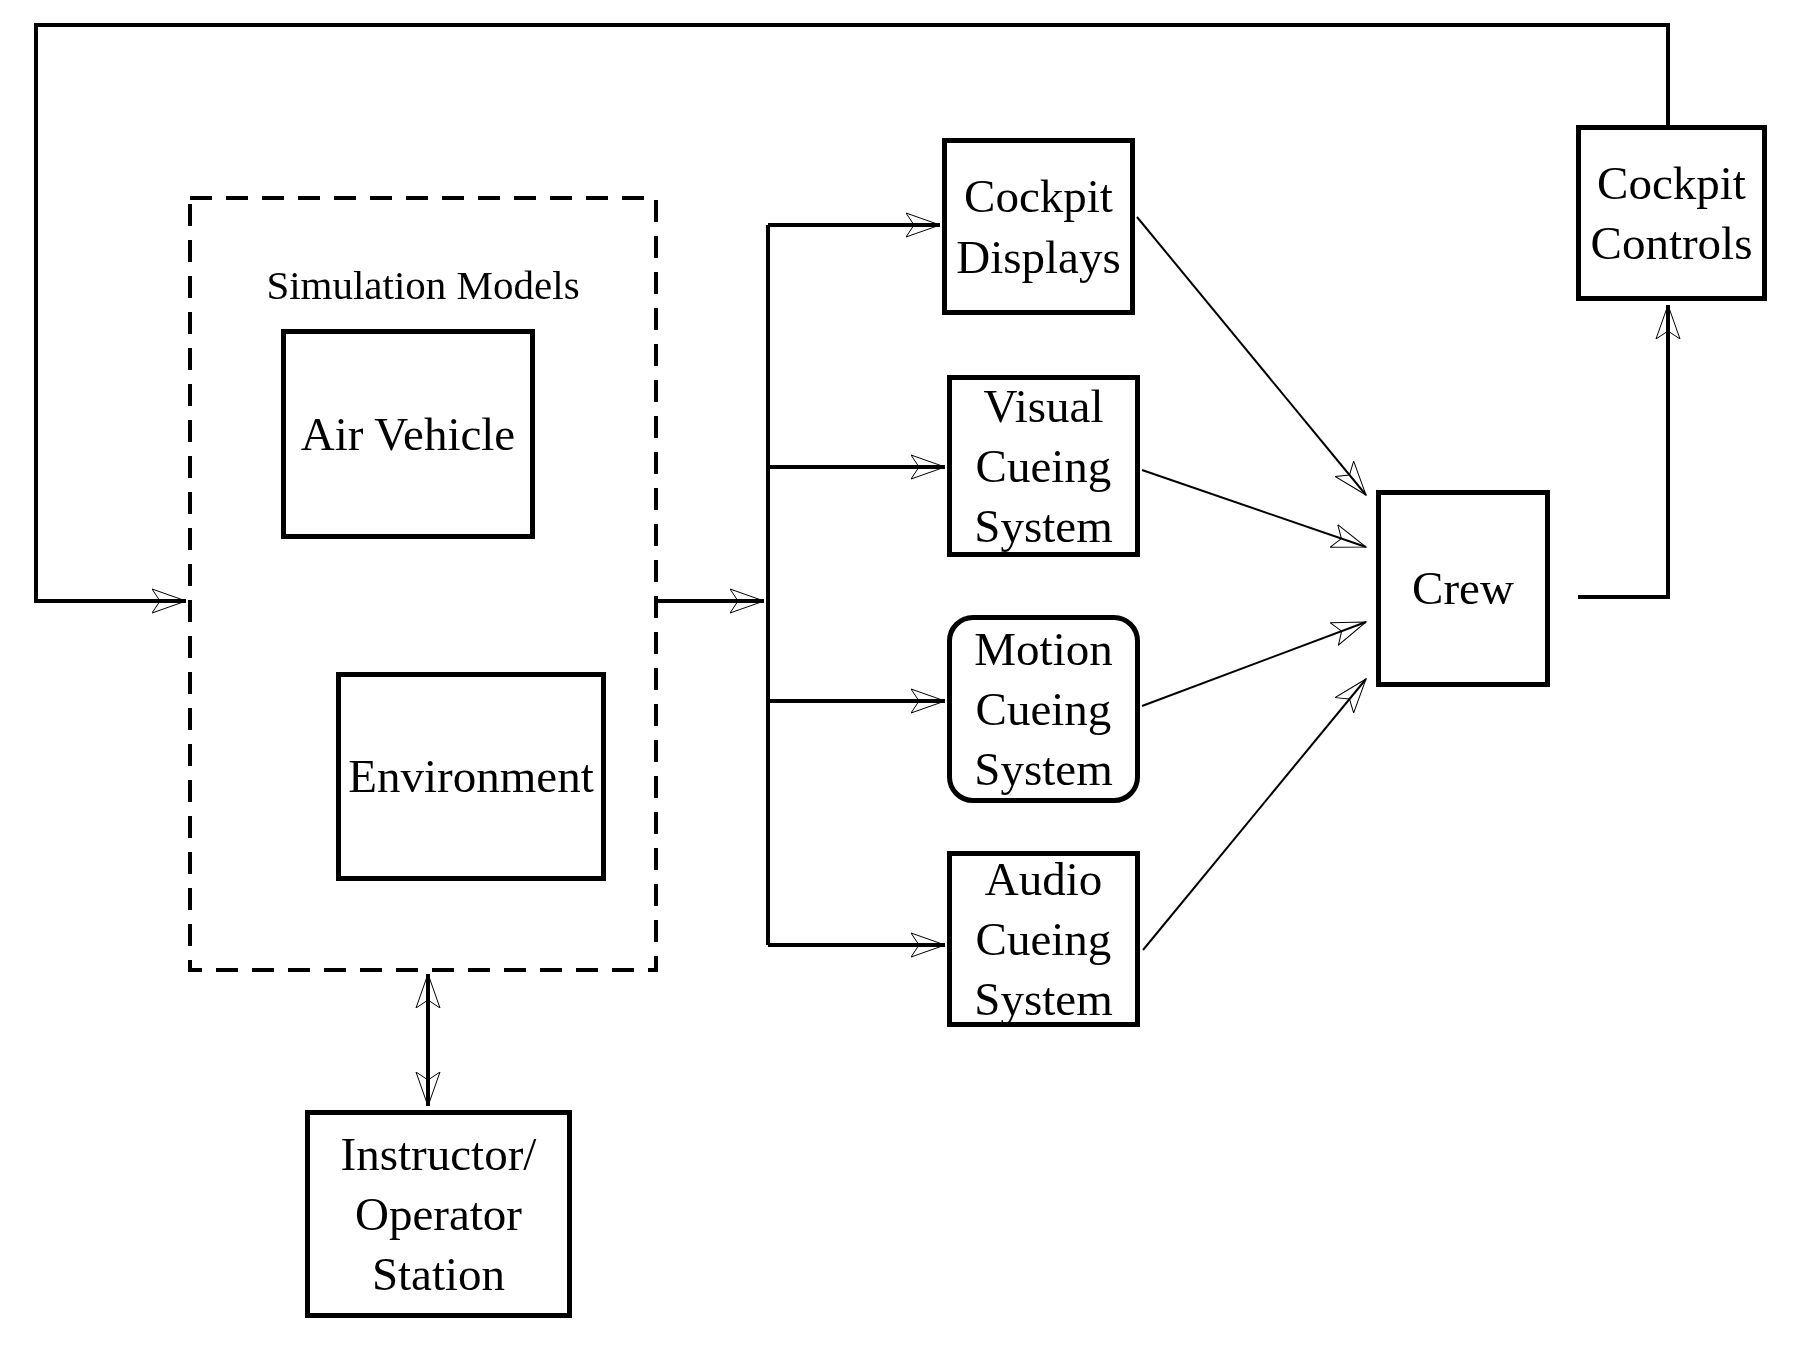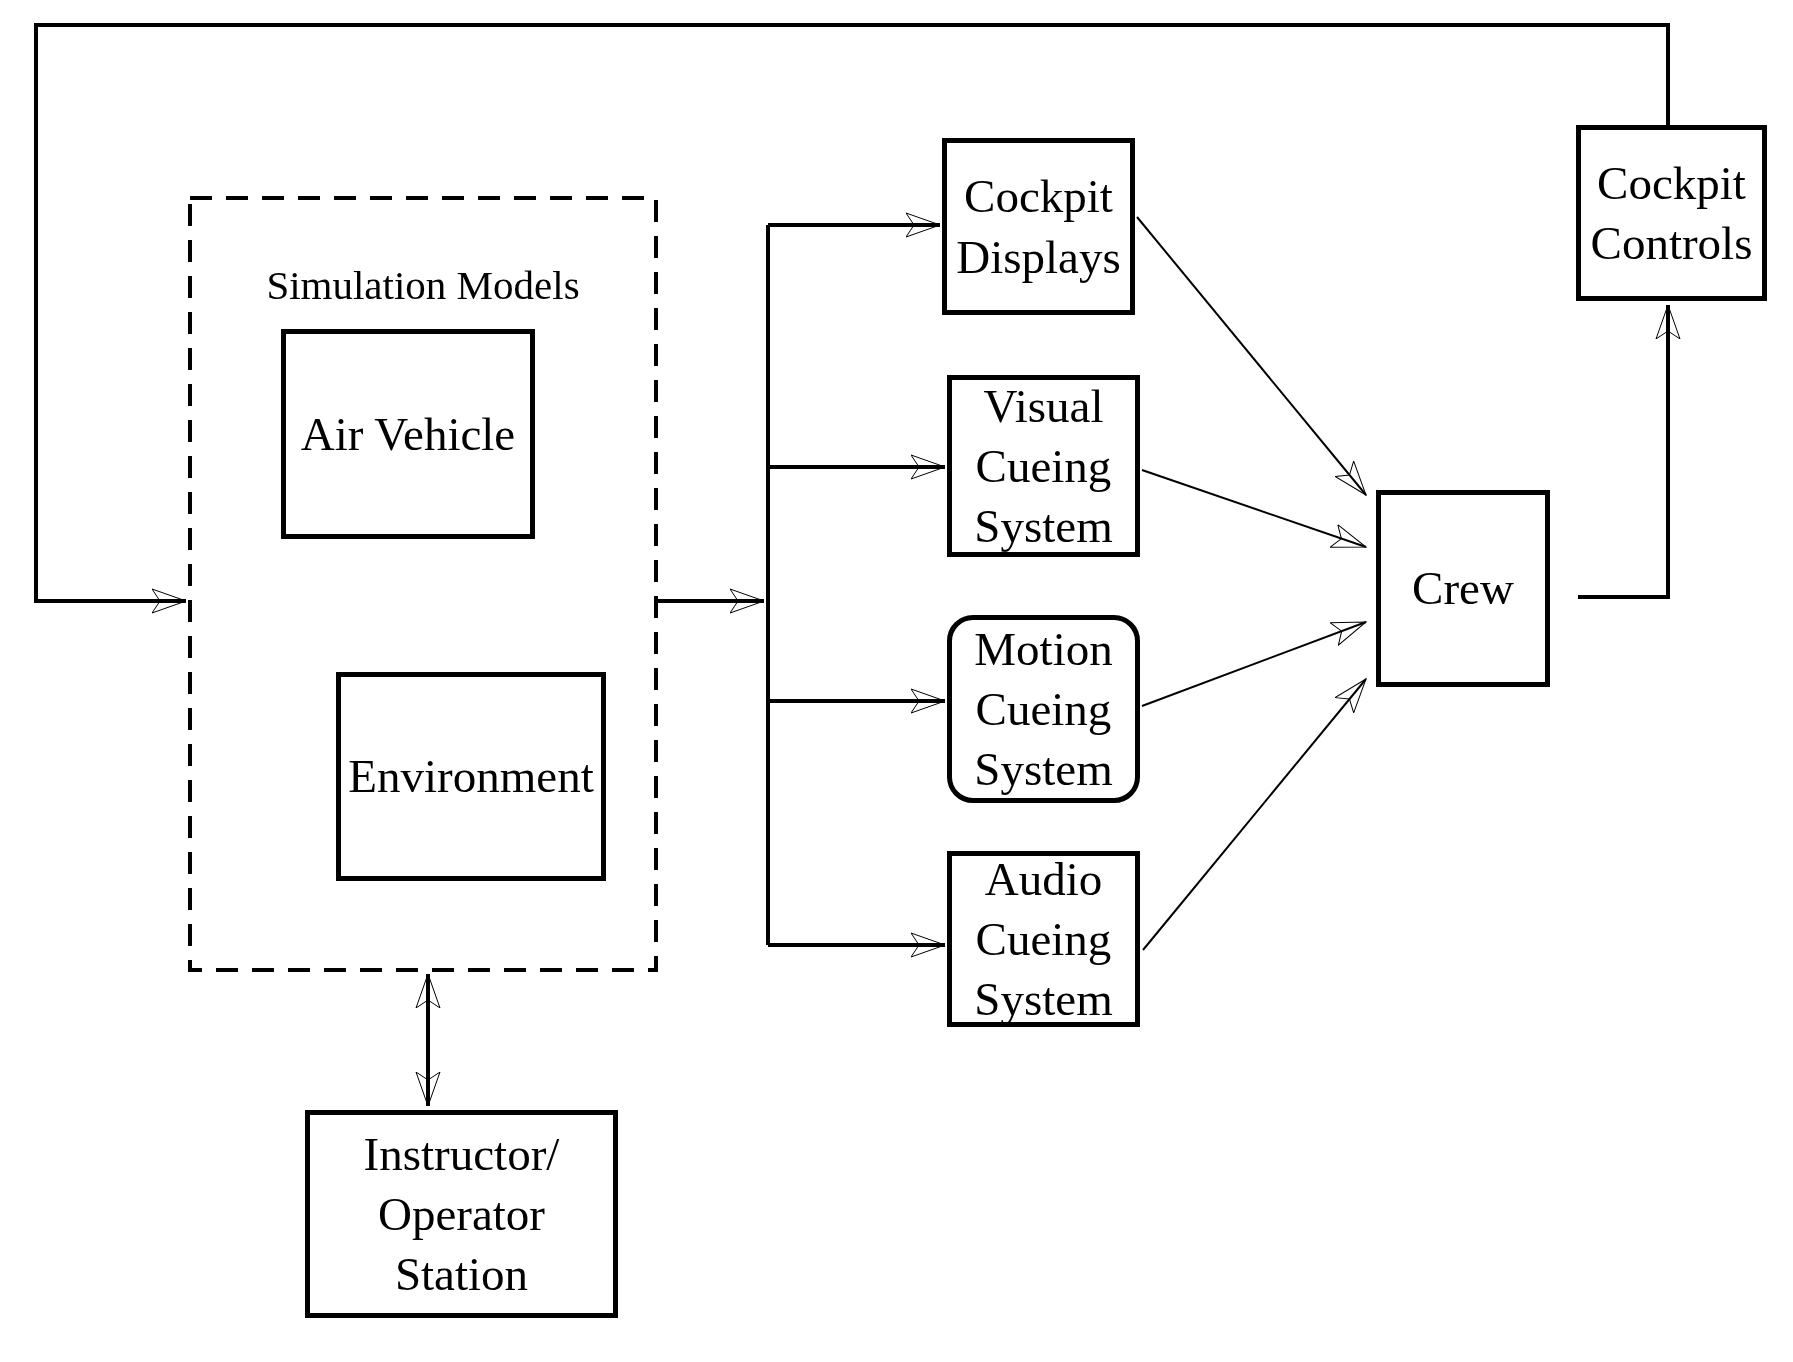--- a/index.html
+++ b/index.html
@@ -51,21 +51,21 @@
   <div class="floating-label" style="left:190px;top:214px;width:466px;">Simulation Models</div>
 
   <div class="box" style="left:281px;top:329px;width:254px;height:210px;">
     <span>Air Vehicle</span>
   </div>
 
   <div class="box" style="left:295px;top:672px;width:270px;height:209px;margin-left:41px;">
     <span>Environment</span>
   </div>
 
-  <div class="box" style="left:305px;top:1110px;width:313px;height:208px;">
+  <div class="box" style="left:305px;top:1110px;width:267px;height:208px;">
     <span>Instructor/
 Operator
 Station</span>
   </div>
 
   <div class="box" style="left:942px;top:138px;width:193px;height:177px;">
     <span>Cockpit
 Displays</span>
   </div>
 

